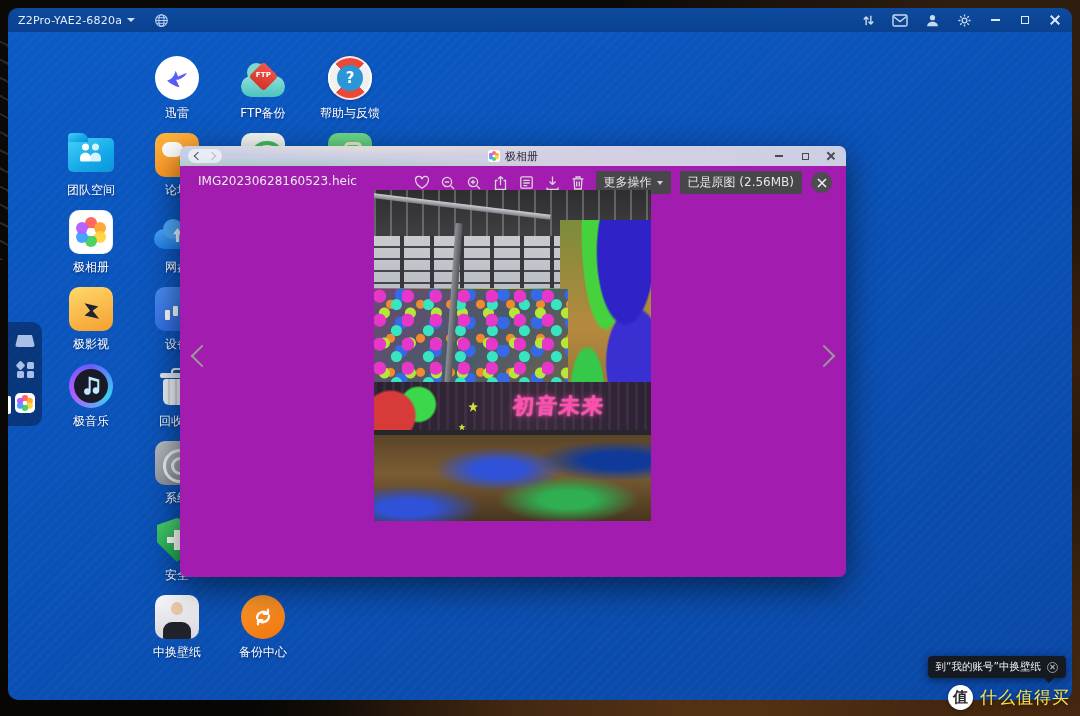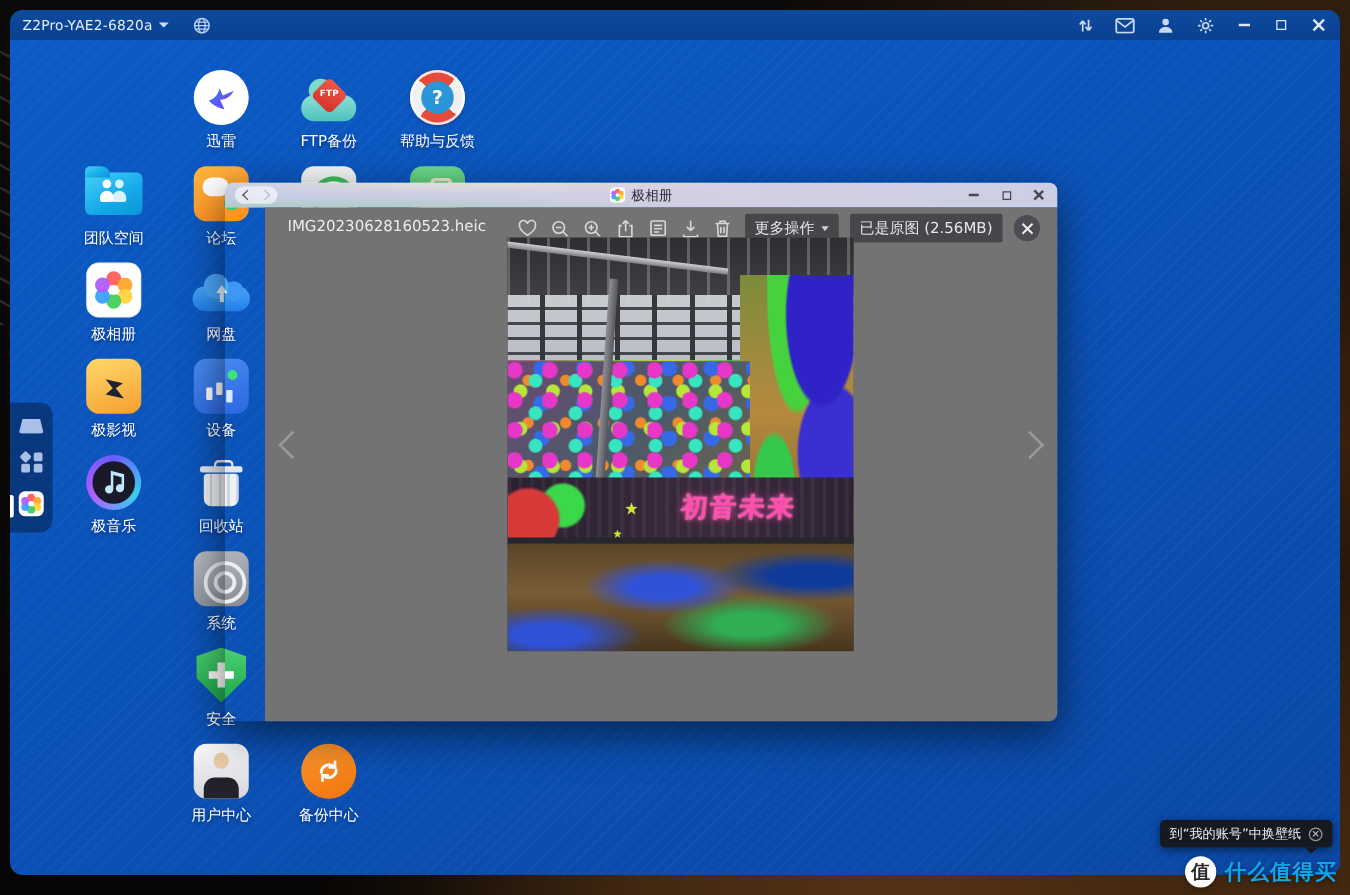--- a/index.html
+++ b/index.html
@@ -198,21 +198,21 @@
     display:flex; align-items:center; justify-content:center; gap:5px; pointer-events:none; }
   .title-mini-ic { position:relative; width:12px; height:12px; background:#fff; border-radius:3px; }
   .title-mini-ic .flower { left:1px; top:1px; transform:scale(.33); transform-origin:0 0; }
   .titlebar .win-ctrls { margin-left:auto; display:flex; align-items:center; gap:12px; }
   .wc-min-d { width:8px; height:1.6px; background:#4a4a55; }
   .wc-max-d { width:7px; height:7px; border:1.4px solid #4a4a55; }
   .wc-x-d { position:relative; width:8px; height:8px; }
   .wc-x-d::before,.wc-x-d::after { content:""; position:absolute; left:3.2px; top:-1px; width:1.6px; height:10px; background:#4a4a55; }
   .wc-x-d::before { transform:rotate(45deg);} .wc-x-d::after { transform:rotate(-45deg);}
 
-  .viewer { position:relative; height:433px; background:#737373;margin-left:32px; }
+  .viewer { position:relative; height:433px; background:#a21caf; }
   .filename { position:absolute; left:18px; top:8px; font-size:12px; color:#ececec; }
   .vtoolbar { position:absolute; right:14px; top:5px; display:flex; align-items:center; gap:9px; }
   .vt-ic { width:17px; height:17px; display:inline-flex; align-items:center; justify-content:center; }
   .vt-btn { background:#46464b; color:#e6e6e6; font-size:12px; border-radius:2px; padding:3px 8px;
     display:inline-flex; align-items:center; gap:5px; white-space:nowrap; }
   .vt-caret { width:0; height:0; border-left:3.5px solid transparent; border-right:3.5px solid transparent; border-top:4px solid #cfcfd4; }
   .vt-close { width:21px; height:21px; border-radius:50%; background:#4c4c52; display:inline-flex; align-items:center; justify-content:center; }
 
   .nav-arrow { position:absolute; top:182px; width:16px; height:16px; border-left:2px solid #9a9a9a; border-bottom:2px solid #9a9a9a; }
   .nav-left { left:14px; transform:rotate(45deg); }
@@ -289,21 +289,21 @@
   .toast::after { content:""; position:absolute; right:12px; bottom:-5px; border-left:5px solid transparent;
     border-right:5px solid transparent; border-top:5px solid rgba(22,22,26,.94); }
   .toast-x { width:11px; height:11px; border:1px solid #9a9a9a; border-radius:50%; position:relative; flex:0 0 auto; }
   .toast-x::before,.toast-x::after { content:""; position:absolute; left:4.2px; top:1.6px; width:1px; height:6px; background:#bbb; }
   .toast-x::before { transform:rotate(45deg);} .toast-x::after { transform:rotate(-45deg);}
 
   .wm { position:absolute; right:2px; bottom:2px; z-index:95; display:flex; align-items:center; gap:7px;
     padding:4px 8px; }
   .wm-badge { width:25px; height:25px; border-radius:50%; background:#fff; color:#2b2b2b; font-weight:bold;
     font-size:15px; display:flex; align-items:center; justify-content:center; box-shadow:0 1px 4px rgba(0,0,0,.4); }
-  .wm-text { color:#0ea5e9; font-size:17px; font-weight:bold; letter-spacing:1px; text-shadow:0 1px 4px rgba(0,0,0,.6); }
+  .wm-text { color:#fde047; font-size:17px; font-weight:normal; letter-spacing:1px; text-shadow:0 1px 4px rgba(0,0,0,.6); }
 
   svg { display:block; }
 </style>
 </head>
 <body>
 
 <div class="screen">
   <div class="backdrop"></div>
 
   <div class="shell">
@@ -458,21 +458,21 @@
     <div class="app" style="left:126px;top:506px">
       <div class="iconbox">
           <div class="ic-shield"></div>
         </div>
       <div class="app-label">安全</div>
     </div>
     <div class="app" style="left:126px;top:583px">
       <div class="iconbox">
           <div class="ic-user"></div>
         </div>
-      <div class="app-label">用户中心</div>
+      <div class="app-label">中换壁纸</div>
     </div>
 
     <div class="app" style="left:212px;top:44px">
       <div class="iconbox">
           <div class="ic-ftp">
         <span class="ftp-d"></span>
             <span class="ftp-t">FTP</span>
       </div>
         </div>
       <div class="app-label">FTP备份</div>

